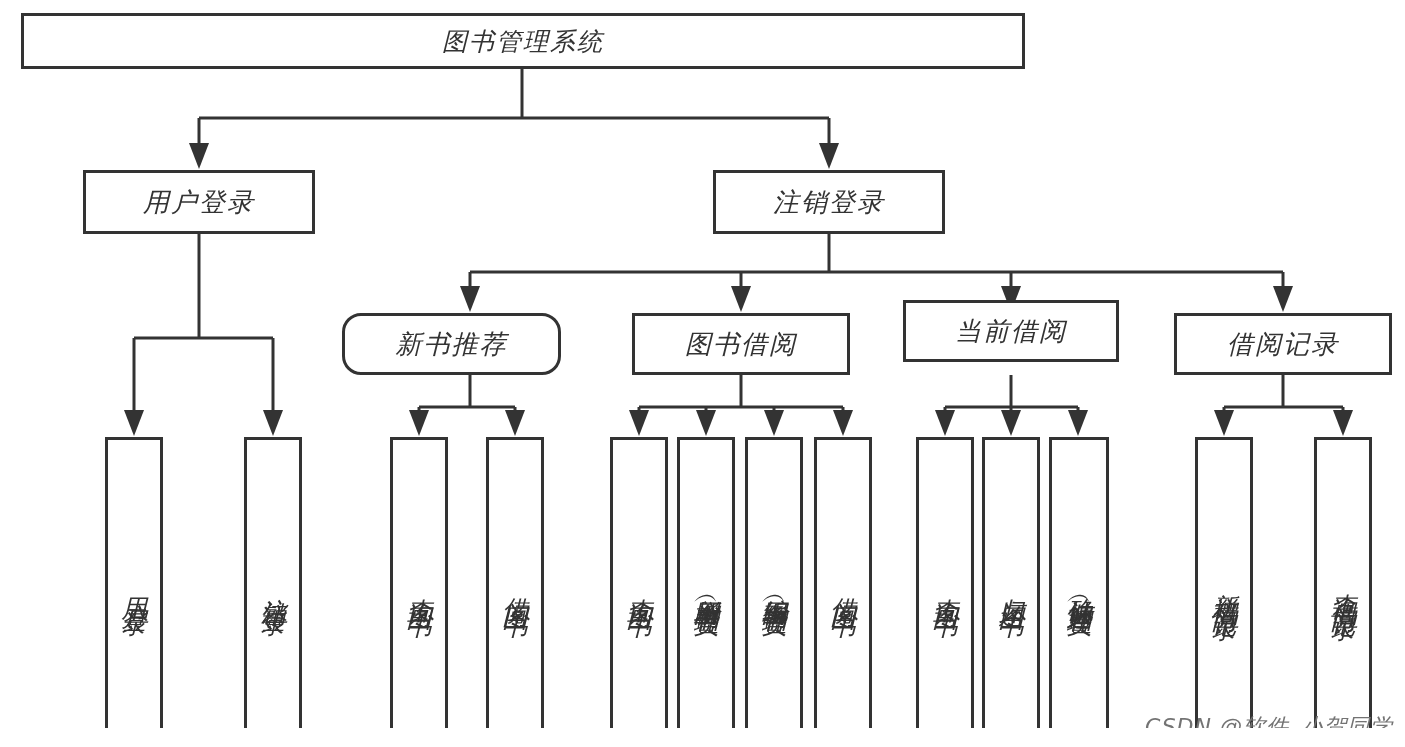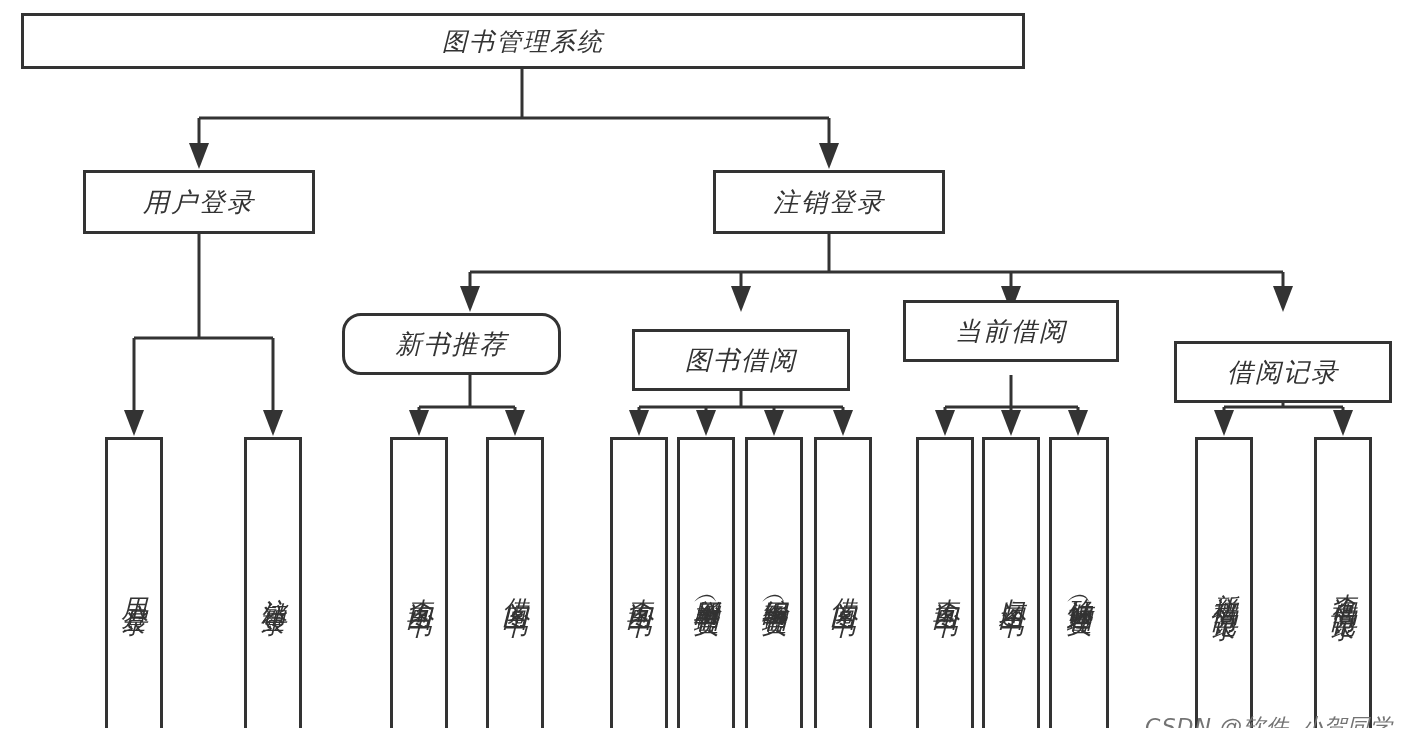--- a/index.html
+++ b/index.html
@@ -26,23 +26,23 @@
     line-height:1;
   }
   .node.vert.long{letter-spacing:2px;}
   
   .n-root{left:21px;top:13px;width:1004px;height:56px;font-size:25px;}
   
   .n-user{left:83px;top:170px;width:232px;height:64px;}
   .n-mgmt{left:713px;top:170px;width:232px;height:64px;}
   
   .n-newrec{left:342px;top:313px;width:219px;height:62px;border-radius:19px;}
-  .n-borrow{left:632px;top:313px;width:218px;height:62px;margin-top:16px;}
+  .n-borrow{left:632px;top:313px;width:218px;height:62px;}
   .n-current{left:903px;top:300px;width:216px;height:62px;}
-  .n-record{left:1174px;top:313px;width:218px;height:62px;margin-top:28px;}
+  .n-record{left:1174px;top:313px;width:218px;height:62px;}
   
   .leaf{top:437px;width:58px;height:301px;}
   .l1{left:105px;} .l2{left:244px;}
   .l3{left:390px;} .l4{left:486px;}
   .l5{left:610px;} .l6{left:677px;} .l7{left:745px;} .l8{left:814px;}
   .l9{left:916px;} .l10{left:982px;} .l11{left:1049px;width:60px;}
   .l12{left:1195px;} .l13{left:1314px;}
   .watermark{
     position:absolute;
     right:12px;

